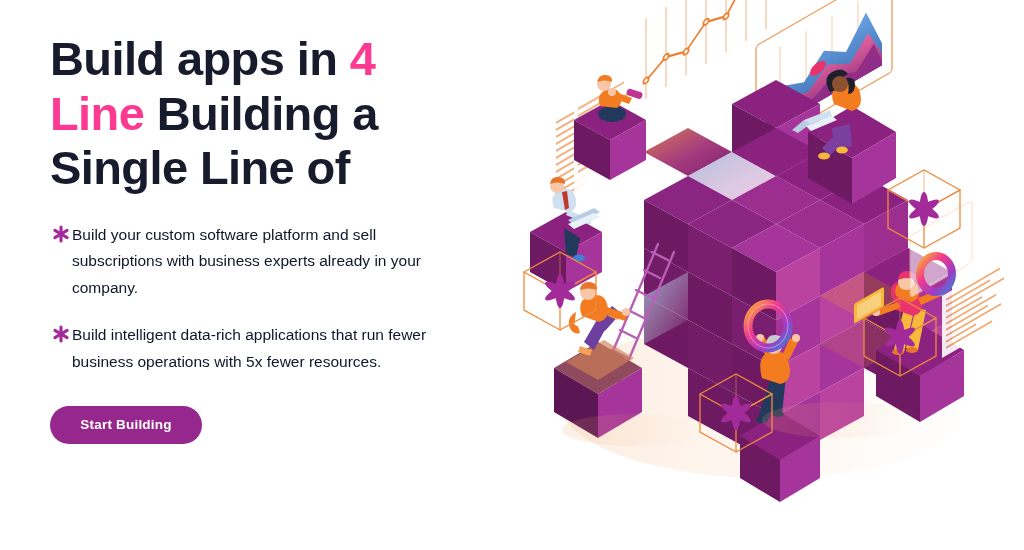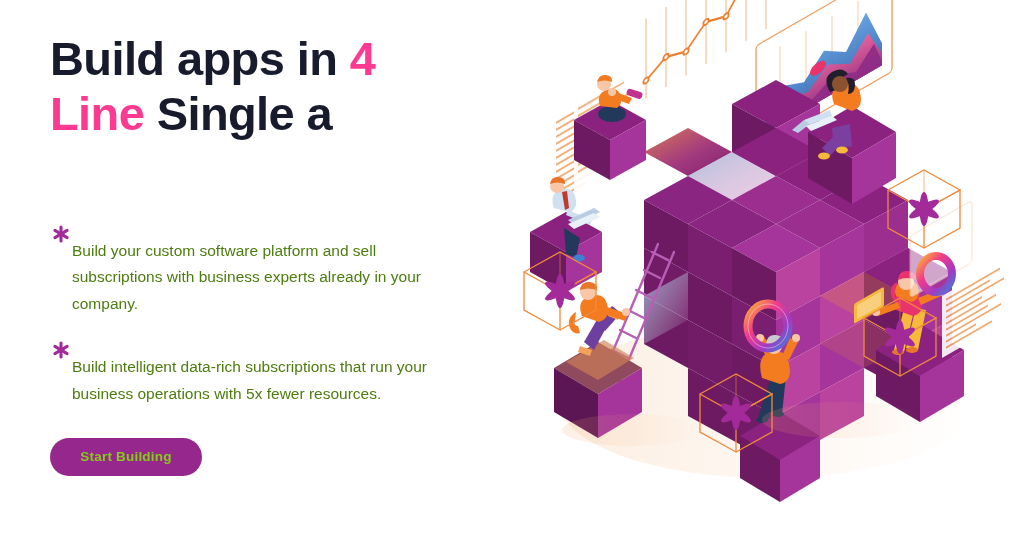--- a/index.html
+++ b/index.html
@@ -59,36 +59,35 @@
     width: 22px;
     height: 22px;
     margin-top: 1px;
     position: relative;
   }
   .bullet-marker svg { display: block; width: 22px; height: 22px; }
 
   .bullet-text {
     font-size: 15.5px;
     line-height: 1.73;
-    color: #4d7c0f;
+    color: #0f172a;
     max-width: 365px;
-    margin-top: 16px;
   }
 
   .cta-button {
     display: inline-flex;
     align-items: center;
     justify-content: center;
     height: 38px;
     padding: 12px 28px;
     min-width: 152px;
     border: none;
     border-radius: 19px;
     background: #96288d;
-    color: #84cc16;
+    color: #ffffff;
     font-family: "Liberation Sans", sans-serif;
     font-size: 13.5px;
     font-weight: 700;
     letter-spacing: 0.2px;
     cursor: pointer;
   }
 
   
   .hero-art {
     position: absolute;
@@ -101,22 +100,22 @@
 </style>
 </head>
 <body>
 
 <div class="hero">
 
   <div class="hero-copy">
 
     <h1 class="hero-title">
       <span>Build apps in </span><span class="accent">4</span><br>
-      <span class="accent">Line</span><span> Single a</span><br>
-      <br>
+      <span class="accent">Line</span><span> Building a</span><br>
+      <span>Single Line of</span><br>
     </h1>
 
     <ul class="bullet-list">
       <li class="bullet-item">
         <span class="bullet-marker">
           <svg viewBox="0 0 24 24" aria-hidden="true">
             <g fill="#a32a99">
               <rect x="10.3" y="2.6" width="3.4" height="18.8" rx="1.7"></rect>
               <rect x="10.3" y="2.6" width="3.4" height="18.8" rx="1.7" transform="rotate(60 12 12)"></rect>
               <rect x="10.3" y="2.6" width="3.4" height="18.8" rx="1.7" transform="rotate(120 12 12)"></rect>
@@ -129,21 +128,21 @@
       <li class="bullet-item">
         <span class="bullet-marker">
           <svg viewBox="0 0 24 24" aria-hidden="true">
             <g fill="#a32a99">
               <rect x="10.3" y="2.6" width="3.4" height="18.8" rx="1.7"></rect>
               <rect x="10.3" y="2.6" width="3.4" height="18.8" rx="1.7" transform="rotate(60 12 12)"></rect>
               <rect x="10.3" y="2.6" width="3.4" height="18.8" rx="1.7" transform="rotate(120 12 12)"></rect>
             </g>
           </svg>
         </span>
-        <span class="bullet-text">Build intelligent data-rich subscriptions that run your business operations with 5x fewer resources.</span>
+        <span class="bullet-text">Build intelligent data-rich applications that run fewer business operations with 5x fewer resources.</span>
       </li>
     </ul>
 
     <button class="cta-button">Start Building</button>
   </div>
 
   <div class="hero-art">
     <svg viewBox="0 0 512 550" xmlns="http://www.w3.org/2000/svg">
       <defs>
         <linearGradient id="gGlowOrange" x1="0" y1="0" x2="0" y2="1">

